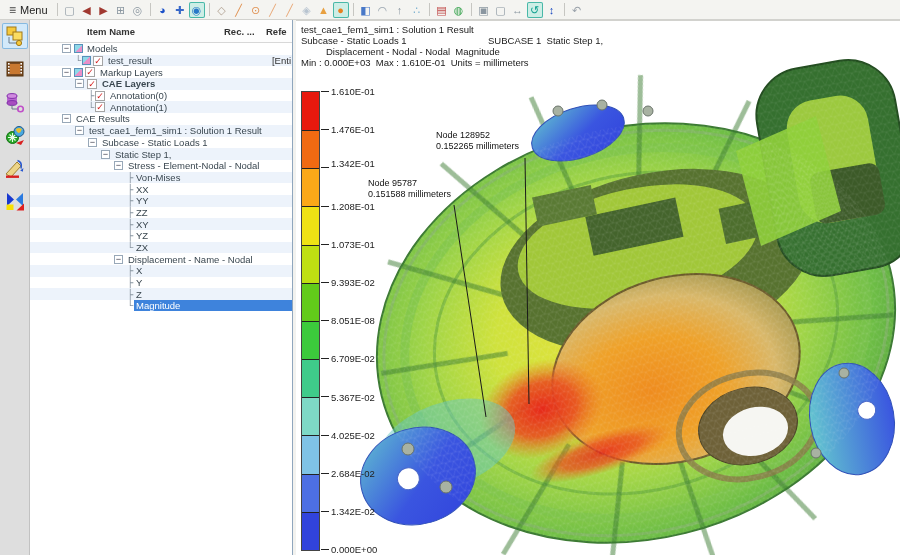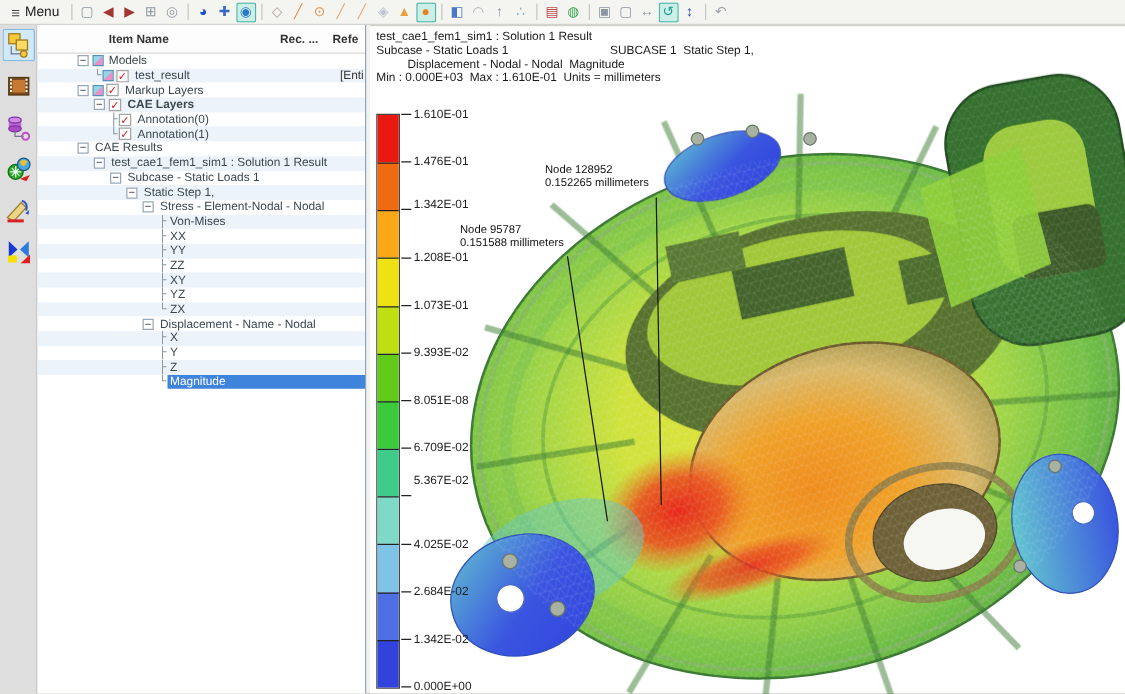--- a/index.html
+++ b/index.html
@@ -465,21 +465,21 @@
           <div class="llabel" style="top: 109.5px;">1.208E-01</div>
           <div class="ltick" style="top: 114.5px;"></div>
           <div class="llabel" style="top: 147.667px;">1.073E-01</div>
           <div class="ltick" style="top: 152.667px;"></div>
           <div class="llabel" style="top: 185.833px;">9.393E-02</div>
           <div class="ltick" style="top: 190.833px;"></div>
           <div class="llabel" style="top: 224px;">8.051E-08</div>
           <div class="ltick" style="top: 229px;"></div>
           <div class="llabel" style="top: 262.167px;">6.709E-02</div>
           <div class="ltick" style="top: 267.167px;"></div>
-          <div class="llabel" style="top: 288px;">5.367E-02</div>
+          <div class="llabel" style="top: 301px;">5.367E-02</div>
           <div class="ltick" style="top: 305.333px;"></div>
           <div class="llabel" style="top: 338.5px;">4.025E-02</div>
           <div class="ltick" style="top: 343.5px;"></div>
           <div class="llabel" style="top: 376.667px;">2.684E-02</div>
           <div class="ltick" style="top: 381.667px;"></div>
           <div class="llabel" style="top: 414.833px;">1.342E-02</div>
           <div class="ltick" style="top: 419.833px;"></div>
           <div class="llabel" style="top: 453px;">0.000E+00</div>
           <div class="ltick" style="top: 458px;"></div>
         </div>

